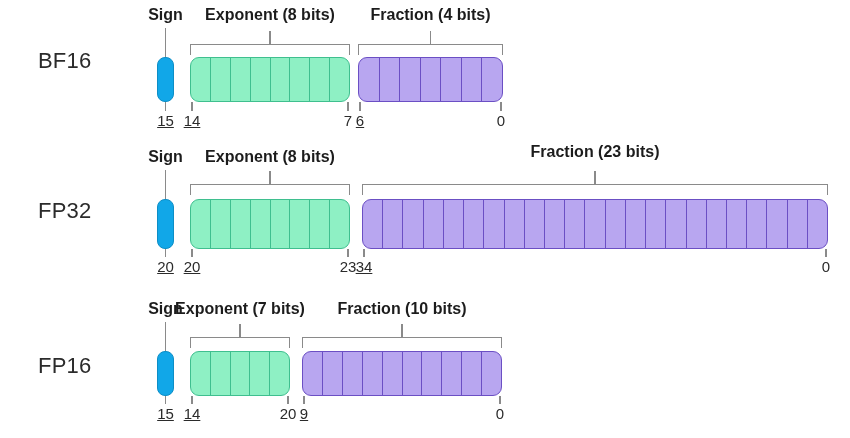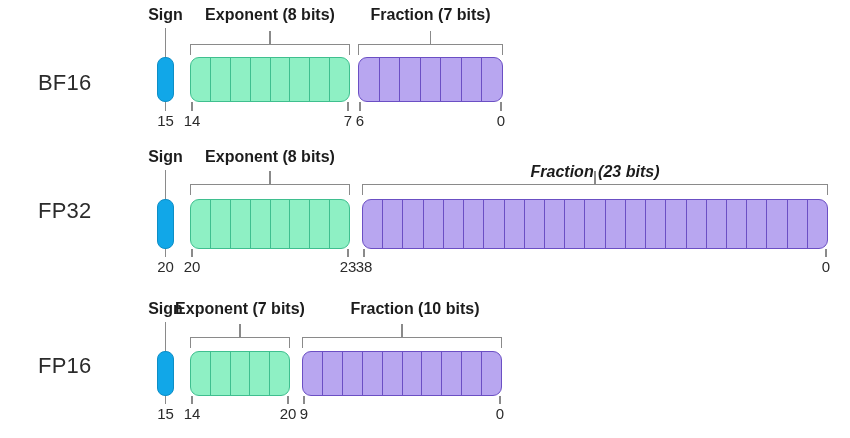--- a/index.html
+++ b/index.html
@@ -102,29 +102,29 @@
     width: 1.5px;
     background: #8a8a8a;
   }
   
   .bit-num {
     position: absolute;
     font-size: 15px;
     color: #2b2b2b;
     white-space: nowrap;
   }
-  .bit-num.left  { transform: translateX(-50%); }
+  .bit-num.left  { transform: translateX(-50%); text-decoration: underline; }
   .bit-num.right { transform: translateX(-50%); }
 </style>
 </head>
 <body>
 
 <div id="diagram">
     <div class="row" style="top: 0px;">
-      <div class="row-label" style="top: 70px;">BF16</div>
+      <div class="row-label" style="top: 48px;">BF16</div>
       <div class="field-title" style="left: 165.5px; top: 6px;">Sign</div>
       <div class="sign-stem" style="left: 164.75px; top: 28px; height: 29px;"></div>
       <div class="block sign" style="left: 157px; top: 57px; width: 17px; height: 45px;">
         <div class="cell"></div>
       </div>
       <div class="tick" style="left: 164.75px; top: 102px; height: 9px;"></div>
       <div class="bit-num left" style="left: 165.5px; top: 112px;">15</div>
       <div class="field-title" style="left: 270px; top: 6px;">Exponent (8 bits)</div>
       <div class="bracket" style="left: 190px; top: 44px; width: 160px;"></div>
       <div class="bracket-stem" style="left: 269.25px; top: 31px;"></div>
@@ -135,21 +135,21 @@
         <div class="cell"></div>
         <div class="cell"></div>
         <div class="cell"></div>
         <div class="cell"></div>
         <div class="cell"></div>
       </div>
       <div class="tick" style="left: 191.25px; top: 102px; height: 9px;"></div>
       <div class="tick" style="left: 347.25px; top: 102px; height: 9px;"></div>
       <div class="bit-num left" style="left: 192px; top: 112px;">14</div>
       <div class="bit-num right" style="left: 348px; top: 112px;">7</div>
-      <div class="field-title" style="left: 430.5px; top: 6px;">Fraction (7 bits)</div>
+      <div class="field-title" style="left: 430.5px; top: 6px;">Fraction (4 bits)</div>
       <div class="bracket" style="left: 358px; top: 44px; width: 145px;"></div>
       <div class="bracket-stem" style="left: 429.75px; top: 31px;"></div>
       <div class="block fraction" style="left: 358px; top: 57px; width: 145px; height: 45px;">
         <div class="cell"></div>
         <div class="cell"></div>
         <div class="cell"></div>
         <div class="cell"></div>
         <div class="cell"></div>
         <div class="cell"></div>
         <div class="cell"></div>
@@ -178,21 +178,21 @@
         <div class="cell"></div>
         <div class="cell"></div>
         <div class="cell"></div>
         <div class="cell"></div>
         <div class="cell"></div>
       </div>
       <div class="tick" style="left: 191.25px; top: 249px; height: 8px;"></div>
       <div class="tick" style="left: 347.25px; top: 249px; height: 8px;"></div>
       <div class="bit-num left" style="left: 192px; top: 258px;">20</div>
       <div class="bit-num right" style="left: 348px; top: 258px;">23</div>
-      <div class="field-title" style="left: 595px; top: 163px; font-style: italic;">Fraction (23 bits)</div>
+      <div class="field-title" style="left: 595px; top: 143px;">Fraction (23 bits)</div>
       <div class="bracket" style="left: 362px; top: 184px; width: 466px;"></div>
       <div class="bracket-stem" style="left: 594.25px; top: 171px;"></div>
       <div class="block fraction" style="left: 362px; top: 199px; width: 466px; height: 50px;">
         <div class="cell"></div>
         <div class="cell"></div>
         <div class="cell"></div>
         <div class="cell"></div>
         <div class="cell"></div>
         <div class="cell"></div>
         <div class="cell"></div>
@@ -208,21 +208,21 @@
         <div class="cell"></div>
         <div class="cell"></div>
         <div class="cell"></div>
         <div class="cell"></div>
         <div class="cell"></div>
         <div class="cell"></div>
         <div class="cell"></div>
       </div>
       <div class="tick" style="left: 363.25px; top: 249px; height: 8px;"></div>
       <div class="tick" style="left: 825.25px; top: 249px; height: 8px;"></div>
-      <div class="bit-num left" style="left: 364px; top: 258px;">38</div>
+      <div class="bit-num left" style="left: 364px; top: 258px;">34</div>
       <div class="bit-num right" style="left: 826px; top: 258px;">0</div>
     </div>
     <div class="row" style="top: 0px;">
       <div class="row-label" style="top: 353px; text-align: right;">FP16</div>
       <div class="field-title" style="left: 165.5px; top: 300px;">Sign</div>
       <div class="sign-stem" style="left: 164.75px; top: 322px; height: 29px;"></div>
       <div class="block sign" style="left: 157px; top: 351px; width: 17px; height: 45px;">
         <div class="cell"></div>
       </div>
       <div class="tick" style="left: 164.75px; top: 396px; height: 8px;"></div>
@@ -234,21 +234,21 @@
         <div class="cell"></div>
         <div class="cell"></div>
         <div class="cell"></div>
         <div class="cell"></div>
         <div class="cell"></div>
       </div>
       <div class="tick" style="left: 191.25px; top: 396px; height: 8px;"></div>
       <div class="tick" style="left: 287.25px; top: 396px; height: 8px;"></div>
       <div class="bit-num left" style="left: 192px; top: 405px;">14</div>
       <div class="bit-num right" style="left: 288px; top: 405px;">20</div>
-      <div class="field-title" style="left: 402px; top: 300px; margin-left: 13px;">Fraction (10 bits)</div>
+      <div class="field-title" style="left: 402px; top: 300px;">Fraction (10 bits)</div>
       <div class="bracket" style="left: 302px; top: 337px; width: 200px;"></div>
       <div class="bracket-stem" style="left: 401.25px; top: 324px;"></div>
       <div class="block fraction" style="left: 302px; top: 351px; width: 200px; height: 45px;">
         <div class="cell"></div>
         <div class="cell"></div>
         <div class="cell"></div>
         <div class="cell"></div>
         <div class="cell"></div>
         <div class="cell"></div>
         <div class="cell"></div>

